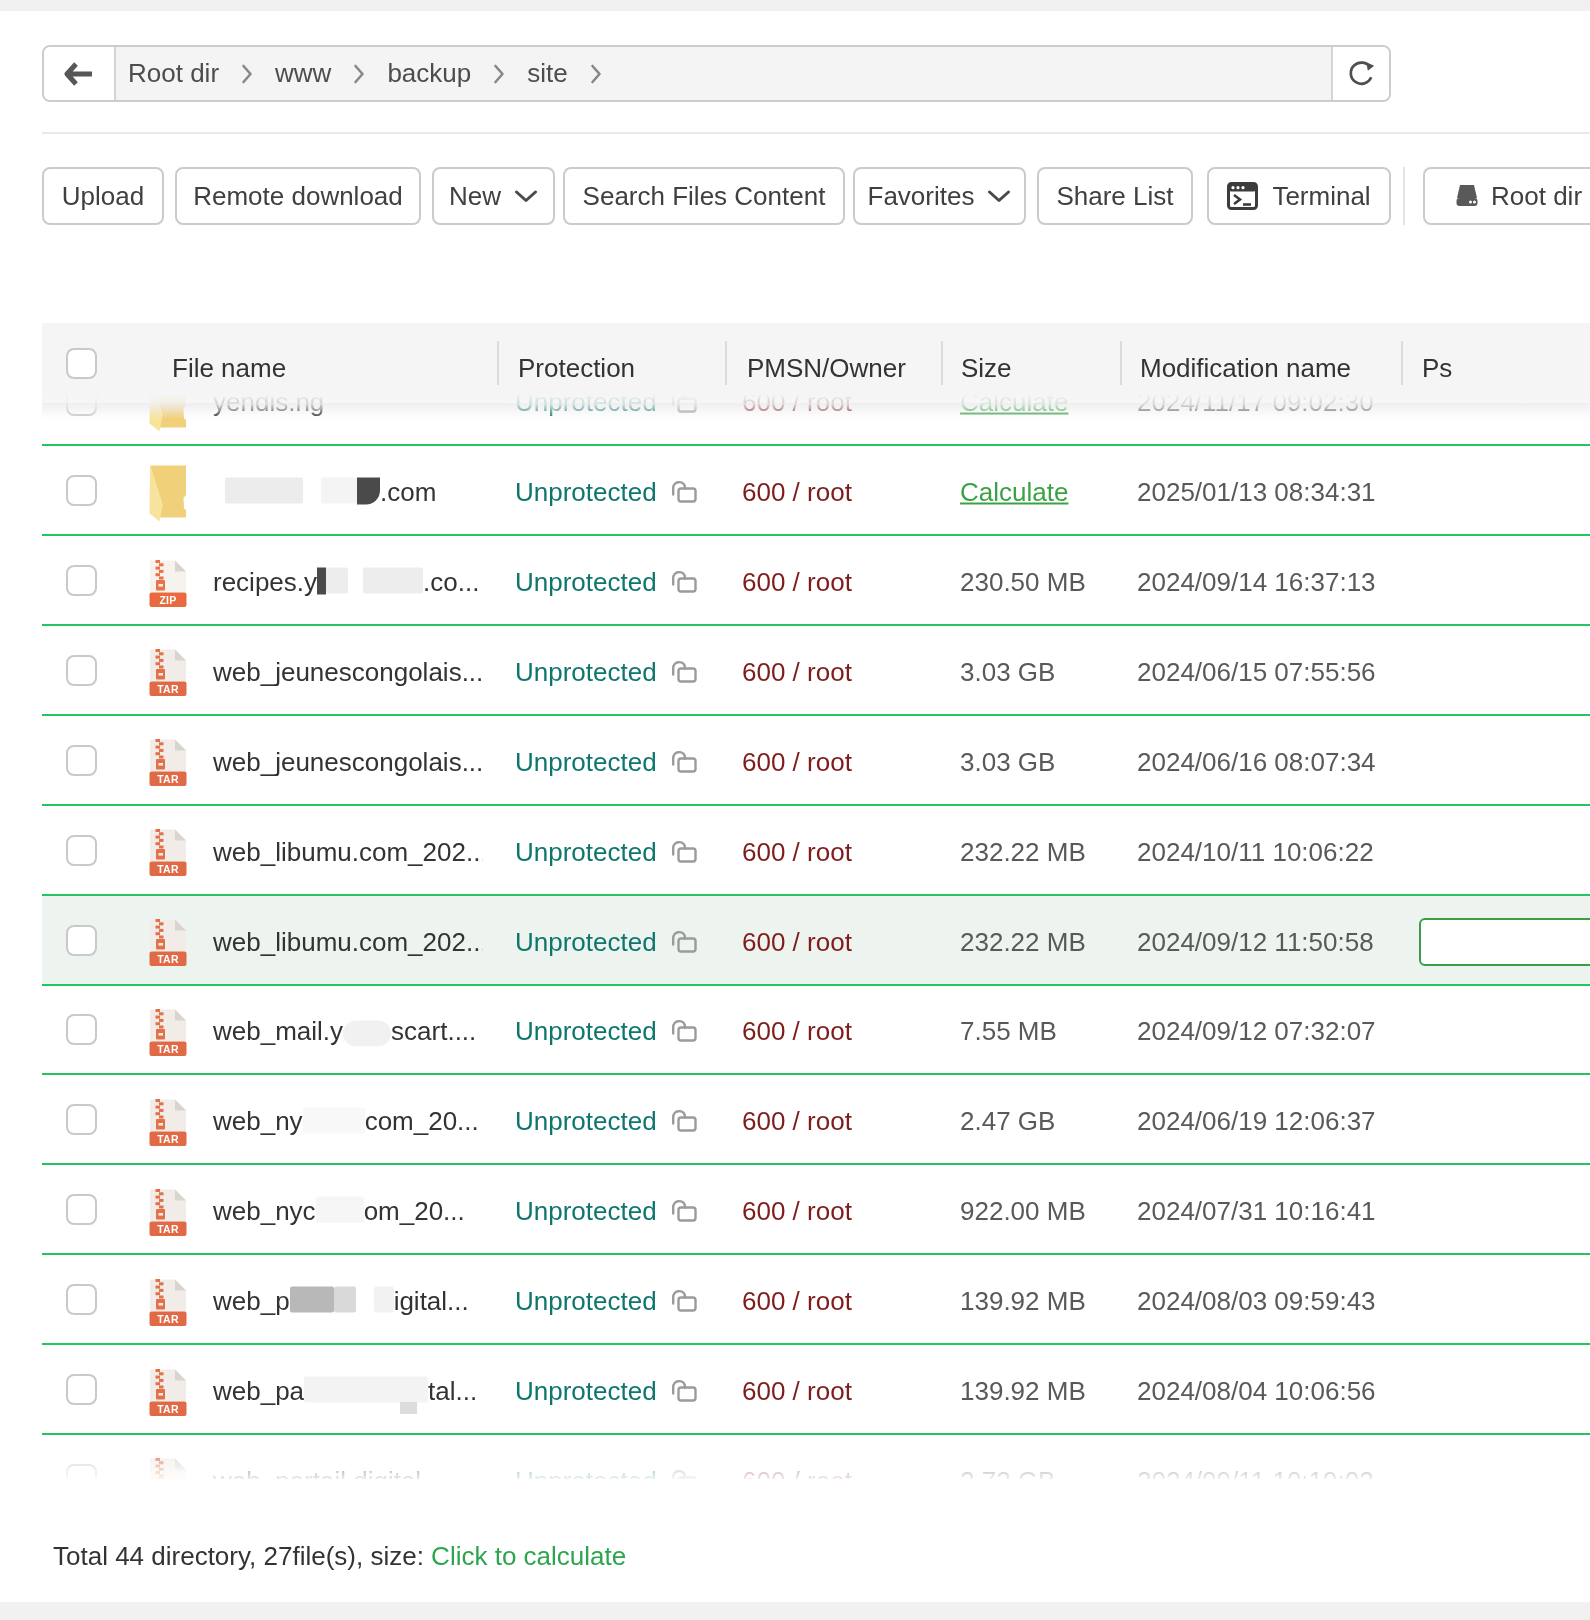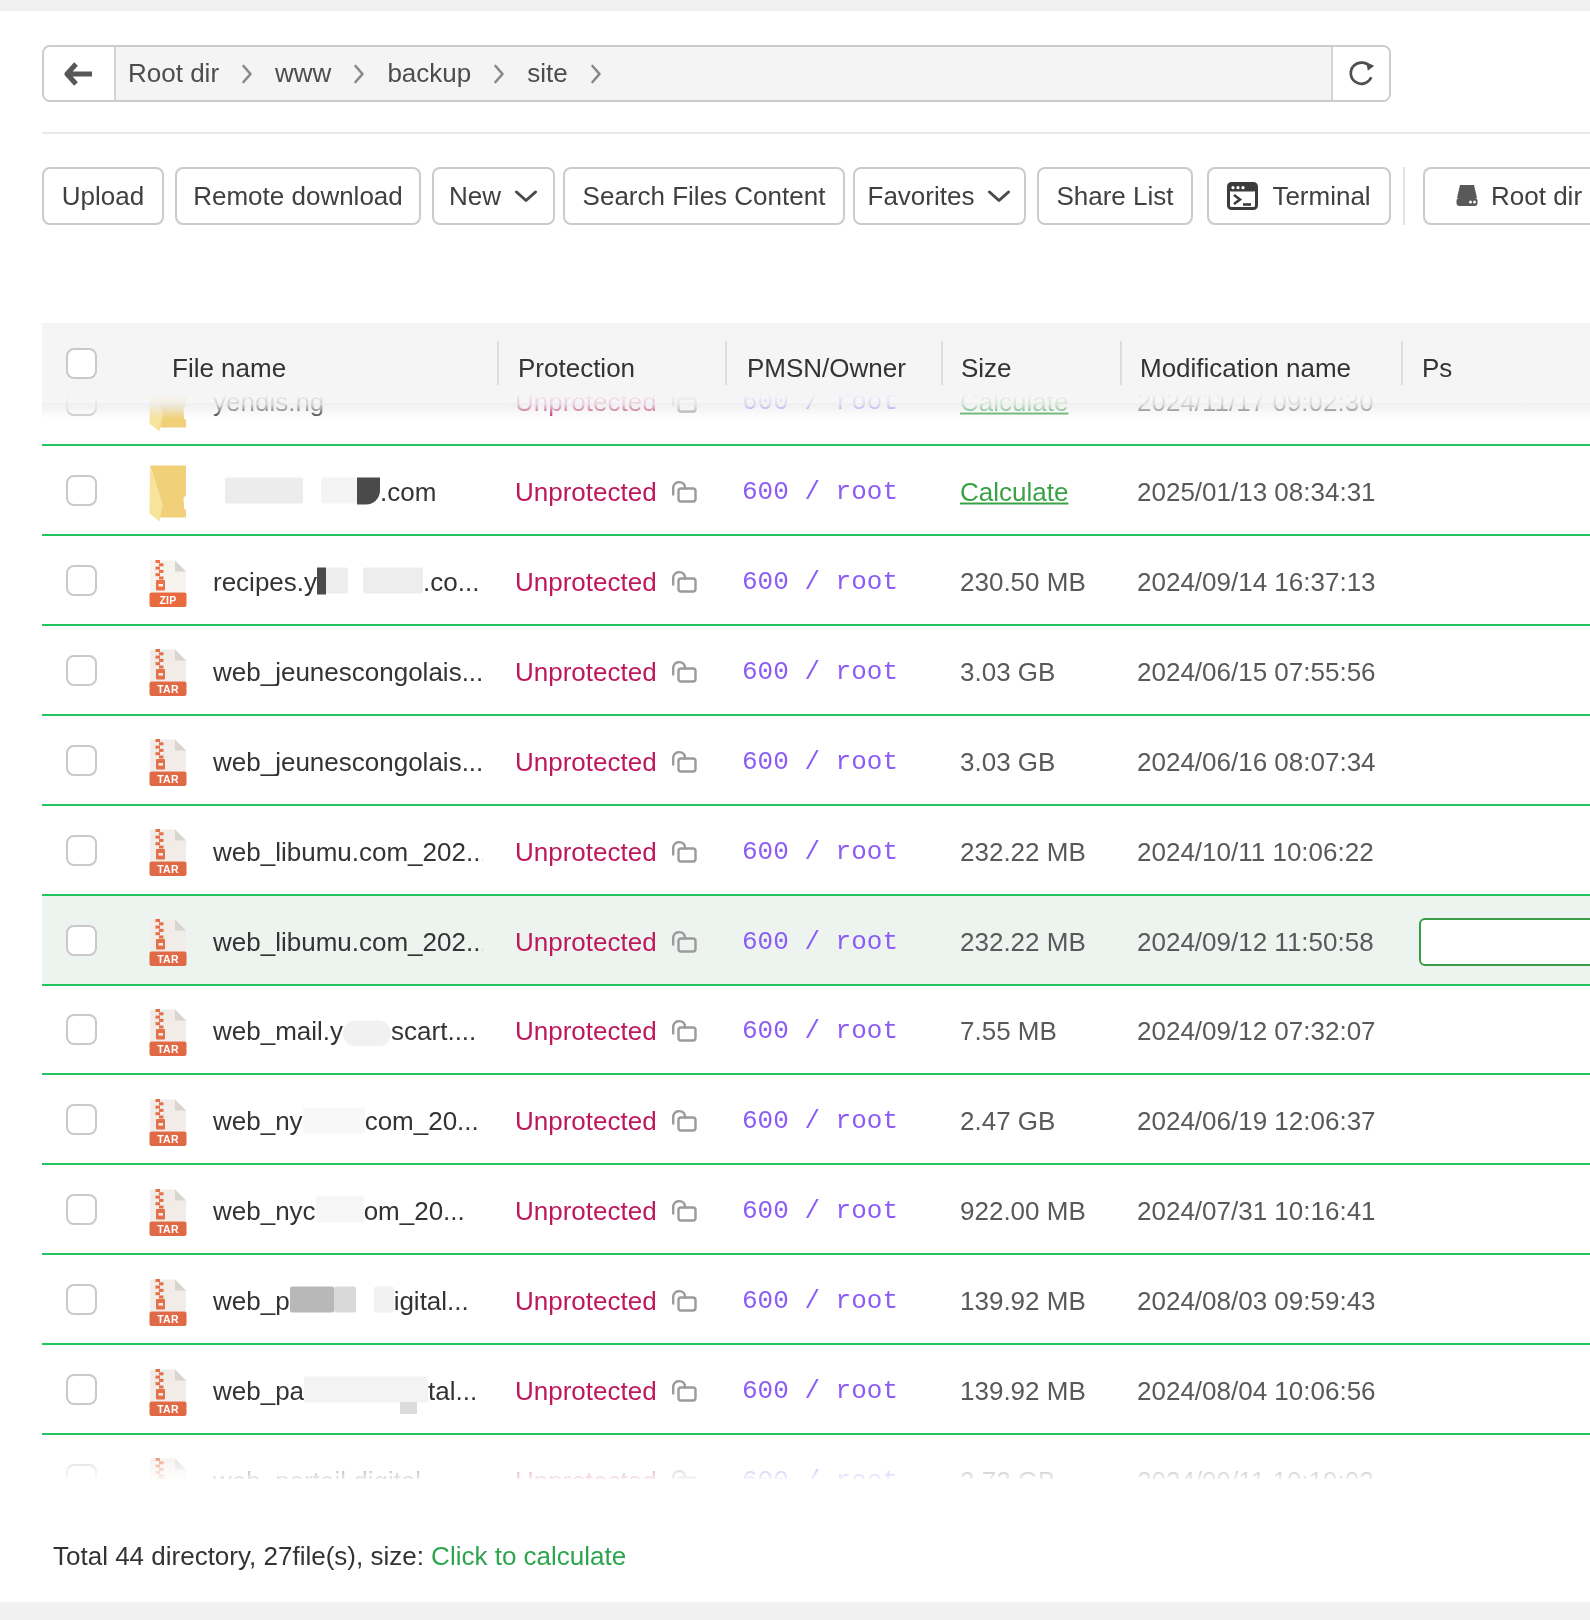--- a/index.html
+++ b/index.html
@@ -30,22 +30,22 @@
 #thead { left:42px; top:323px; width:1548px; height:80px; background:linear-gradient(to bottom, #f5f5f6 71px, rgba(245,245,246,0.82) 80px); color:#333; font-size:26px; z-index:5; }
 #thead .hcell { position:absolute; top:5px; height:80px; display:flex; align-items:center; }
 #thead .hsep { position:absolute; top:18px; height:44px; width:2px; background:#dcdcdc; }
 .cb { position:absolute; width:31px; height:31px; border:2px solid #c9c9c9; border-radius:8px; background:#fff; }
 
 #tbody { left:42px; top:395px; width:1548px; height:1084px; overflow:hidden; }
 .row { position:relative; width:1548px; height:89.9px; border-bottom:2px solid #22c55e; font-size:26px; color:#333; }
 .row.hl { background:#edf4ef; }
 .rc { position:absolute; top:calc(50% + 2px); transform:translateY(-50%); white-space:nowrap; }
 .name { left:171px; color:#333; max-width:270px; overflow:hidden; }
-.prot { left:473px; color:#be185d; }
-.own { left:700px; color:#8b5cf6;font-family:Liberation Mono, monospace; }
+.prot { left:473px; color:#0f766e; }
+.own { left:700px; color:#7f1d1d; }
 .size { left:918px; color:#595959; }
 .size.green { color:#3aa245;text-decoration:underline; }
 .date { left:1095px; color:#595959; }
 .rcb { left:24px; top:50%; margin-top:-15px; }
 .icon { position:absolute; left:107px; top:calc(50% + 6.5px); transform:translateY(-50%); }
 .lock { position:absolute; left:629px; top:50%; margin-top:-11px; }
 .blur { display:inline-block; height:26px; border-radius:2px; background:#ececec; vertical-align:middle; margin-top:-6px; }
 #psinput { position:absolute; left:1377px; top:50%; margin-top:-22px; width:260px; height:48px; background:#fff; border:2px solid #3a9d48; border-radius:6px; }
 
 #headfade { left:42px; top:403px; width:1548px; height:16px; background:linear-gradient(rgba(238,238,240,0.95), rgba(255,255,255,0)); pointer-events:none; z-index:4; }

